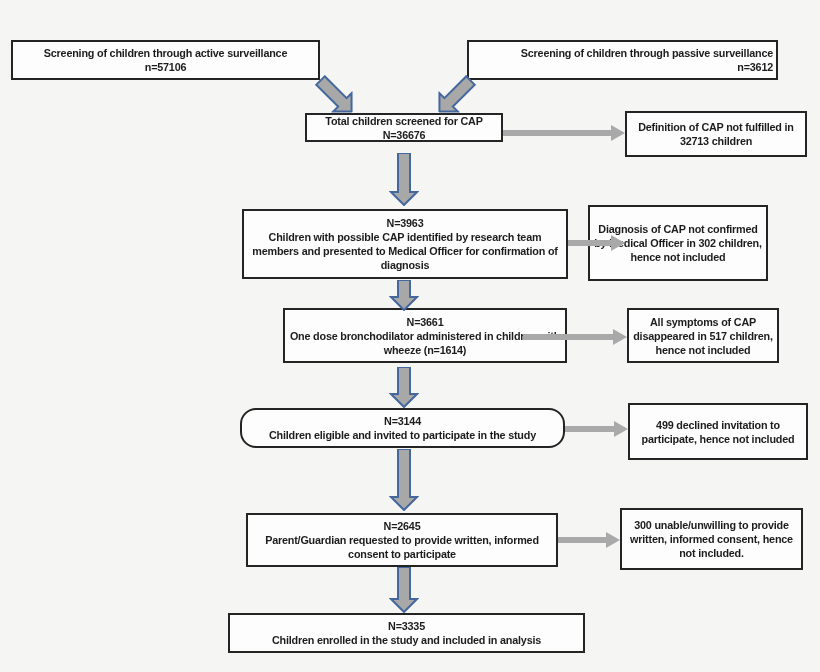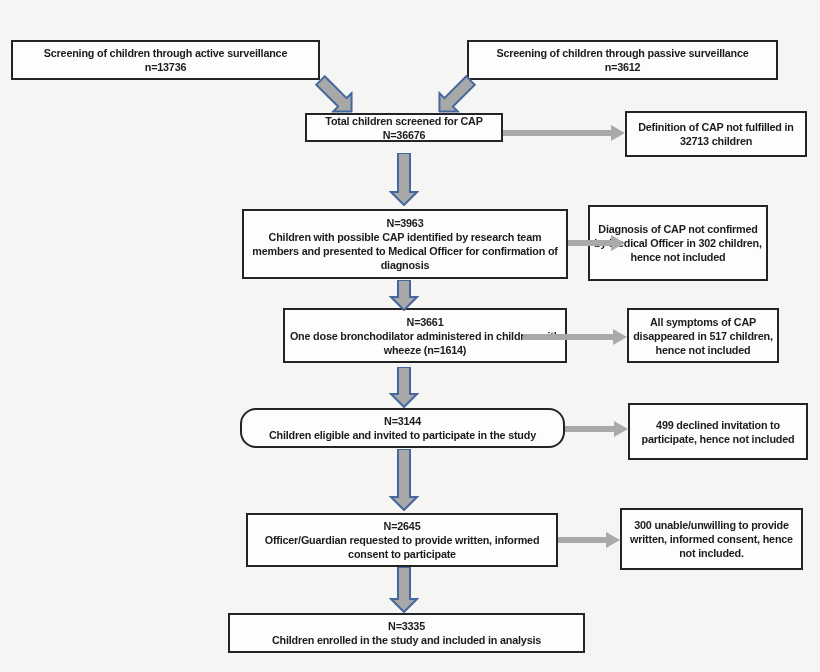--- a/index.html
+++ b/index.html
@@ -27,21 +27,21 @@
     font-weight:700;
     line-height:14px;
     letter-spacing:-0.2px;
     color:#1c1c1c;
     padding:1px 3px;
   }
   .bx div{width:100%;}
 
   
   .b-src0{left:11px;  top:40px;  width:309px; height:40px;}
-  .b-src1{left:467px; top:40px;  width:311px; height:40px;}
+  .b-src1{left:467px; top:40px;  width:311px; height:40px;text-align:right;}
   .b-m0  {left:305px; top:113px; width:198px; height:29px;}
   .b-m1  {left:242px; top:209px; width:326px; height:70px;}
   .b-m2  {left:283px; top:308px; width:284px; height:55px;}
   .b-m3  {left:240px; top:408px; width:325px; height:40px;border-radius:16px;}
   .b-m4  {left:246px; top:513px; width:312px; height:54px;}
   .b-m5  {left:228px; top:613px; width:357px; height:40px;}
 
   
   .b-e0{left:625px; top:111px; width:182px; height:46px;}
   .b-e1{left:588px; top:205px; width:180px; height:76px;}
@@ -67,21 +67,21 @@
   .arr .ga{fill:#a8a8a8;stroke:#44679e;stroke-width:2;stroke-linejoin:miter;}
   .arr .pg{fill:#a9a9a9;}
 </style>
 </head>
 <body>
 
 <div class="canvas">
 
   <div class="bx b-src0">
     <div>Screening of children through active surveillance</div>
-    <div>n=13736</div>
+    <div>n=57106</div>
   </div>
   <div class="bx b-src1">
     <div>Screening of children through passive surveillance</div>
     <div>n=3612</div>
   </div>
 
   <div class="arr a-d0">
     <svg width="30" height="46" viewBox="0 0 30 46">
         <polygon class="ga" points="9,1 21,1 21,32 28,32 15,45 2,32 9,32"></polygon>
       </svg>
@@ -103,21 +103,21 @@
   <div class="bx b-m2">
     <div>N=3661</div>
     <div>One dose bronchodilator administered in children with wheeze (n=1614)</div>
   </div>
   <div class="bx b-m3">
     <div>N=3144</div>
     <div>Children eligible and invited to participate in the study</div>
   </div>
   <div class="bx b-m4">
     <div>N=2645</div>
-    <div>Officer/Guardian requested to provide written, informed consent to participate</div>
+    <div>Parent/Guardian requested to provide written, informed consent to participate</div>
   </div>
   <div class="bx b-m5">
     <div>N=3335</div>
     <div>Children enrolled in the study and included in analysis</div>
   </div>
 
   <div class="bx b-e0">
     <div>Definition of CAP not fulfilled in 32713 children</div>
   </div>
   <div class="bx b-e1">

